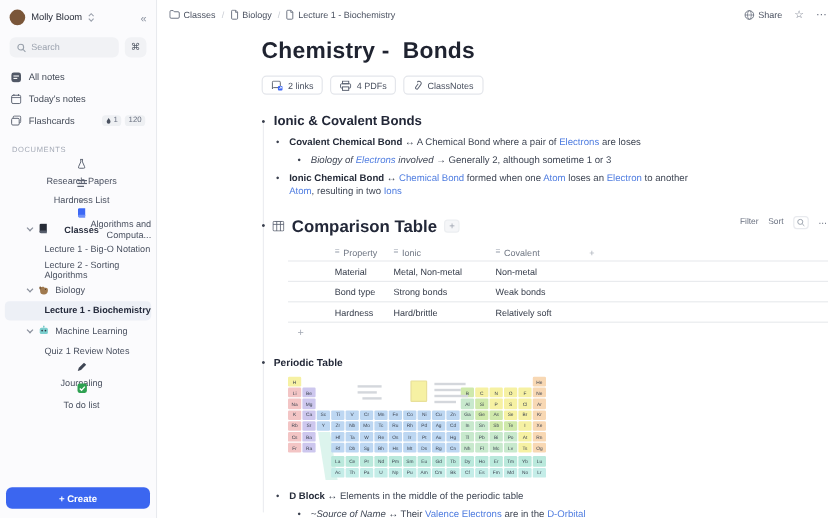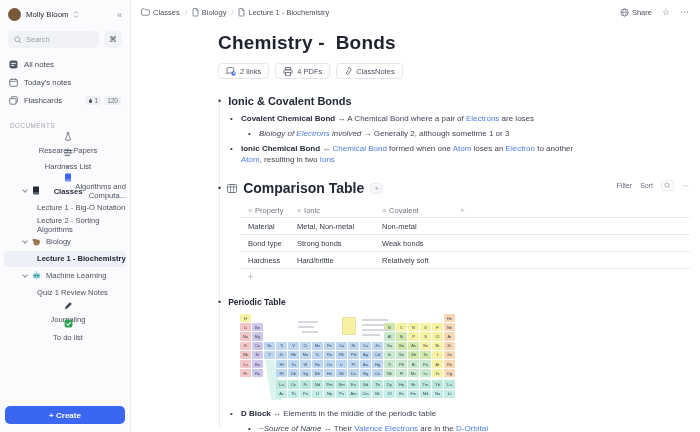--- a/index.html
+++ b/index.html
@@ -85,21 +85,21 @@
     font-size:7px; color:#6a7180; }
   .ctrl-box { width:13px; height:11px; border:1px solid #e8eaee; border-radius:3px;
     display:flex; align-items:center; justify-content:center; cursor:pointer; }
 
   .cmp { margin:7px 0 0 22px; width:450px; font-size:7.5px; }
   .trow { display:flex; align-items:center; height:17px; border-bottom:1px solid #e9ebee;
     color:#343b49; }
   .trow.thead { color:#6e7582; height:15px; }
   .hcell { display:flex; align-items:center; gap:3px; }
   .hbars { color:#9aa2ae; font-size:7px; }
-  .c1 { width:57px; padding-left:8px; } .c2 { width:85px; } .c3 { width:78px; } .c4 { flex:1; }
+  .c1 { width:57px; padding-left:8px;margin-left:31px; } .c2 { width:85px; } .c3 { width:78px; } .c4 { flex:1; }
   .addrow { height:15px; display:flex; align-items:center; padding-left:8px; color:#a2a8b3;
     font-size:9px; cursor:pointer; }
 
   .ptable { position:relative; margin:7px 0 0 22px; width:216px; height:88px; cursor:pointer; }
   .pcell { position:absolute; width:11px; height:8.2px; border-radius:1px; font-size:4px;
     color:#3d4450; display:flex; align-items:center; justify-content:center; overflow:hidden; }
   .pconn { position:absolute; left:25px; top:46px; width:10px; height:40px; opacity:.5;
     transform:skewX(9deg); transform-origin:top left; }
   .plegend { position:absolute; left:58px; top:3px; width:110px; height:28px; }
   .plegend .lbar { position:absolute; height:1.5px; background:#d4d7dc; }

